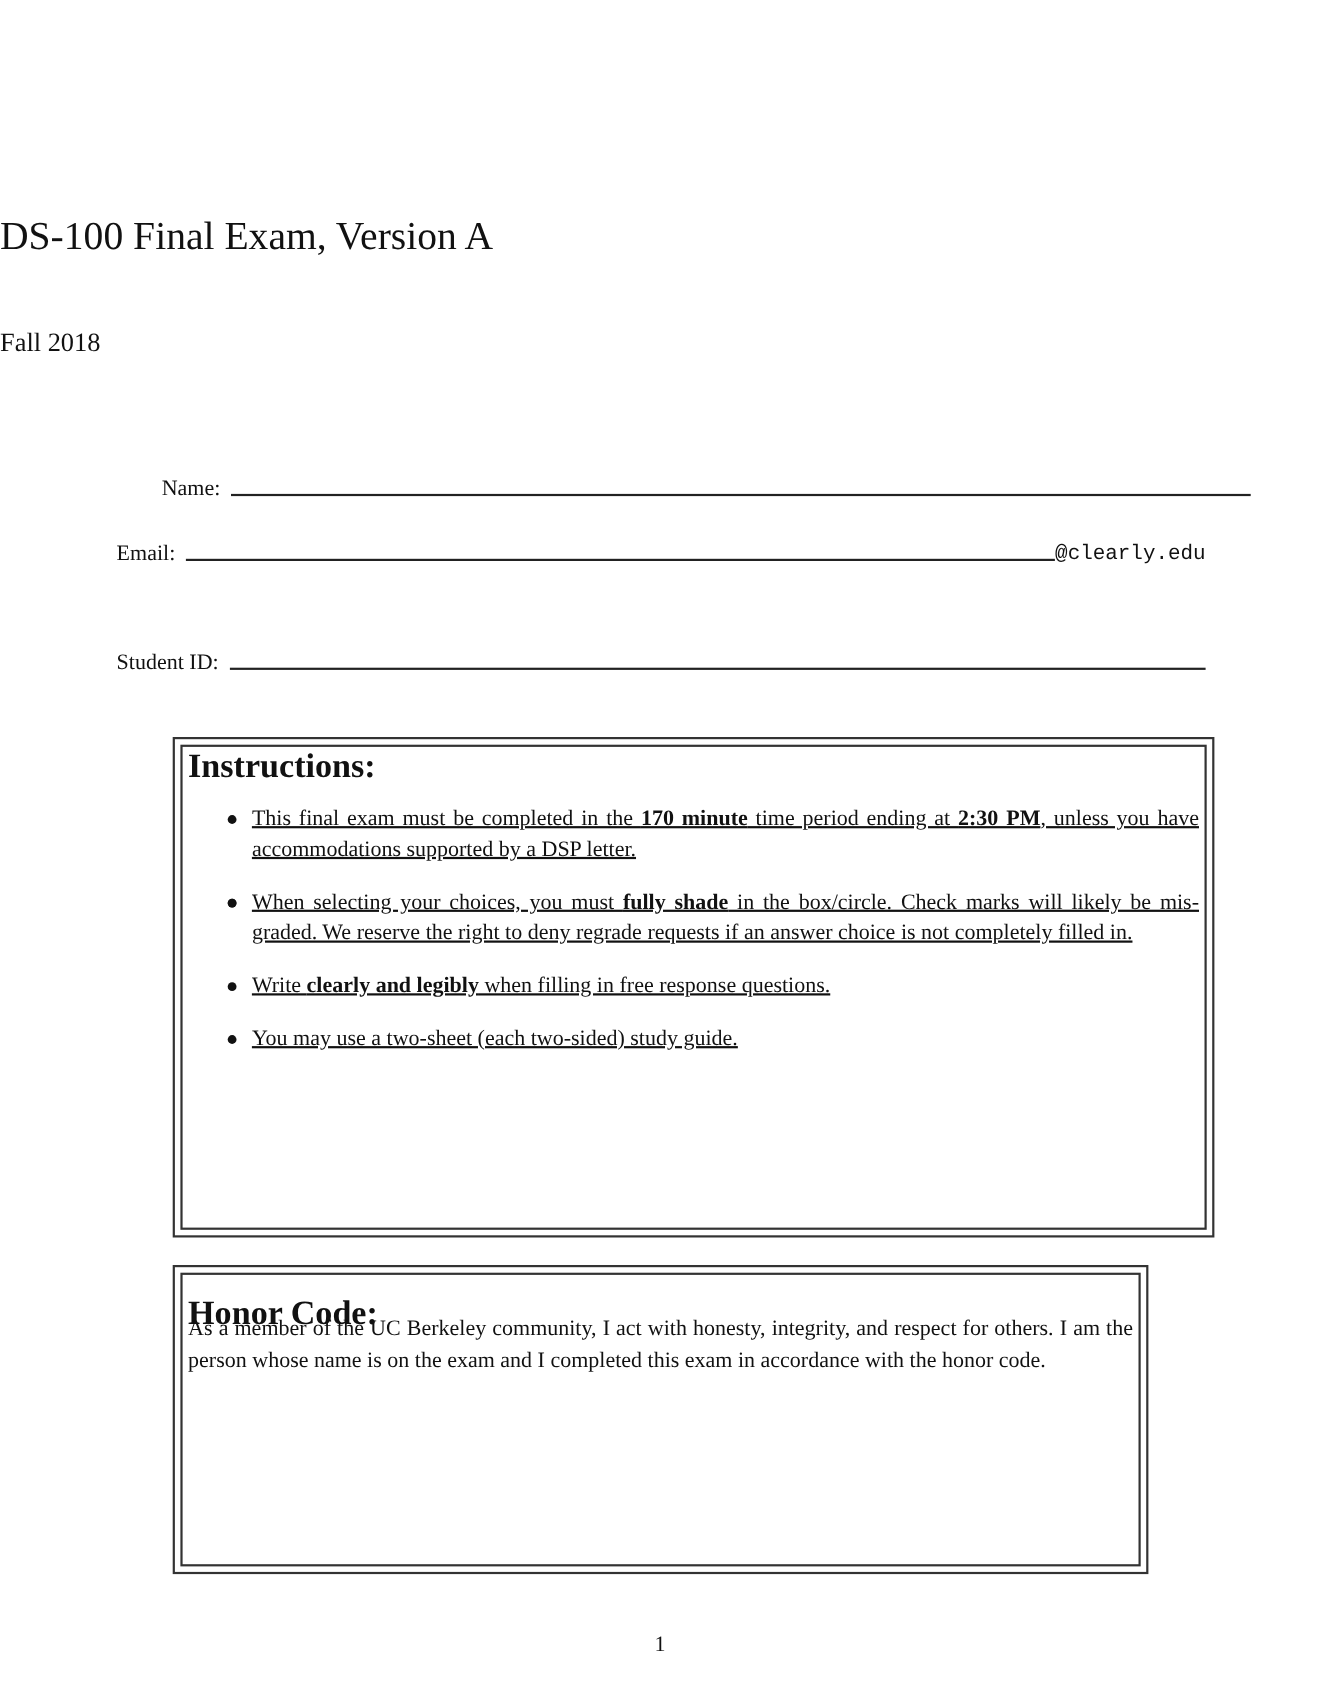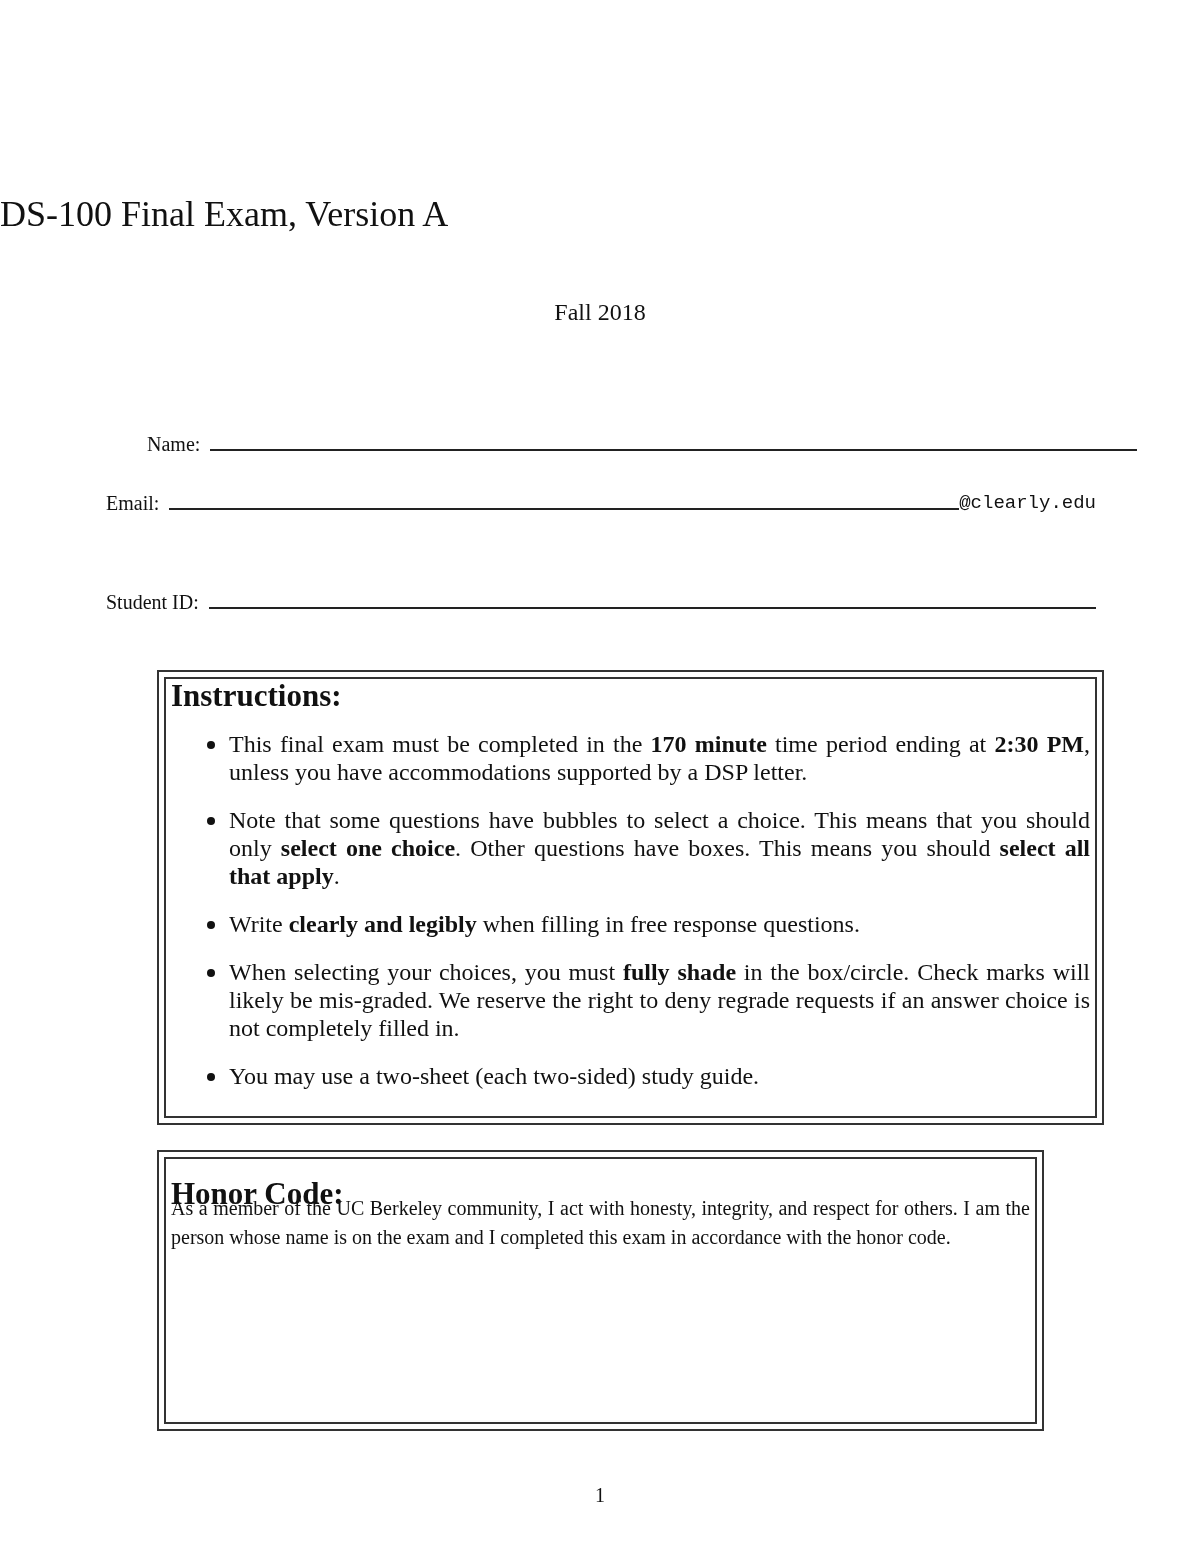--- a/index.html
+++ b/index.html
@@ -2,33 +2,33 @@
 <html><head>
 <meta charset="utf-8">
 <style>
   html, body { margin: 0; padding: 0; background: #ffffff; }
   body {
     width: 1200px; height: 1553px; position: relative; overflow: hidden;
     font-family: "Liberation Serif", "DejaVu Serif", serif; color: #111;
   }
   .abs { position: absolute; }
   .title { left: 0; width: 1200px; top: 192px; font-size: 36px; line-height: 44px; }
-  .subtitle { left: 0; width: 1200px; top: 297px; text-align: center; font-size: 24px; line-height: 30px; }
+  .subtitle { left: 0; width: 1200px; top: 297px; text-align: left; font-size: 24px; line-height: 30px; }
 
   .field { left: 106px; width: 990px; display: flex; align-items: flex-end; font-size: 20px; line-height: 24px; }
   .field .label { white-space: nowrap; margin-right: 10px; }
   .field .line { flex: 1; border-bottom: 2px solid #222; height: 0; margin-bottom: 5px; }
   .field .suffix { font-family: "Liberation Mono", "DejaVu Sans Mono", monospace; font-size: 19px; white-space: nowrap; }
 
   .box { border: 2px solid #333; box-sizing: border-box; }
   .box-inner { position: absolute; left: 5px; top: 5px; right: 5px; bottom: 5px; border: 2px solid #333; }
   .box-heading { font-weight: bold; font-size: 31px; line-height: 36px; position: absolute; left: 12px; top: 6px; }
 
   .instr-list { position: absolute; left: 12px; right: 12px; top: 58px; margin: 0; padding: 0; list-style: none; }
-  .instr-list li { position: relative; padding-left: 58px; font-size: 24px; line-height: 28px; margin-bottom: 20px; text-align: justify; }
+  .instr-list li { position: relative; padding-left: 58px; font-size: 20px; line-height: 28px; margin-bottom: 20px; text-align: justify; text-decoration: underline; }
   .instr-list li .bullet { position: absolute; left: 36px; top: 11px; width: 8px; height: 8px; border-radius: 50%; background: #111; }
 
   .honor-text { position: absolute; left: 12px; right: 12px; top: 42px; font-size: 20px; line-height: 29px; text-align: justify; }
   .sig { position: absolute; left: 12px; width: 812px; top: 181px; display: flex; align-items: flex-end; font-size: 20px; line-height: 24px; }
   .sig .line { flex: 1; border-bottom: 2px solid #222; margin-left: 8px; margin-bottom: 5px; }
 
   .page-num { left: 0; width: 1200px; top: 1484px; text-align: center; font-size: 20px; }
   b { font-weight: bold; }
 </style>
 </head>
@@ -51,23 +51,23 @@
 <div class="abs field" style="top:590px;">
   <span class="label">Student ID:</span>
   <span class="line"></span>
 </div>
 
 <div class="abs box" style="left:157px; top:670px; width:947px; height:455px;">
   <div class="box-inner"></div>
   <div class="box-heading">Instructions:</div>
   <ul class="instr-list">
     <li><span class="bullet"></span><span class="rich"><span>This final exam must be completed in the </span><b>170 minute</b><span> time period ending at </span><b>2:30 PM</b><span>, unless you have accommodations supported by a DSP letter.</span></span></li>
-    <li><span class="bullet"></span><span class="rich"><span>Note that some questions have bubbles to select a choice. This means that you should only </span><b>select one choice</b><span>. Other questions have boxes. This means you should </span><b>select all that apply</b><span>.</span></span></li>
+    <li><span class="bullet"></span></li>
+    <li><span class="bullet"></span><span class="rich"><span>When selecting your choices, you must </span><b>fully shade</b><span> in the box/circle. Check marks will likely be mis-graded. We reserve the right to deny regrade requests if an answer choice is not completely filled in.</span></span></li>
     <li><span class="bullet"></span><span class="rich"><span>Write </span><b>clearly and legibly</b><span> when filling in free response questions.</span></span></li>
-    <li><span class="bullet"></span><span class="rich"><span>When selecting your choices, you must </span><b>fully shade</b><span> in the box/circle. Check marks will likely be mis-graded. We reserve the right to deny regrade requests if an answer choice is not completely filled in.</span></span></li>
     <li><span class="bullet"></span><span class="rich"><span>You may use a two-sheet (each two-sided) study guide.</span></span></li>
   </ul>
 </div>
 
 <div class="abs box" style="left:157px; top:1150px; width:887px; height:281px;">
   <div class="box-inner"></div>
   <div class="box-heading" style="top:24px;">Honor Code:</div>
   <div class="honor-text">As a member of the UC Berkeley community, I act with honesty, integrity, and respect for others. I am the person whose name is on the exam and I completed this exam in accordance with the honor code.</div>
 </div>
 

